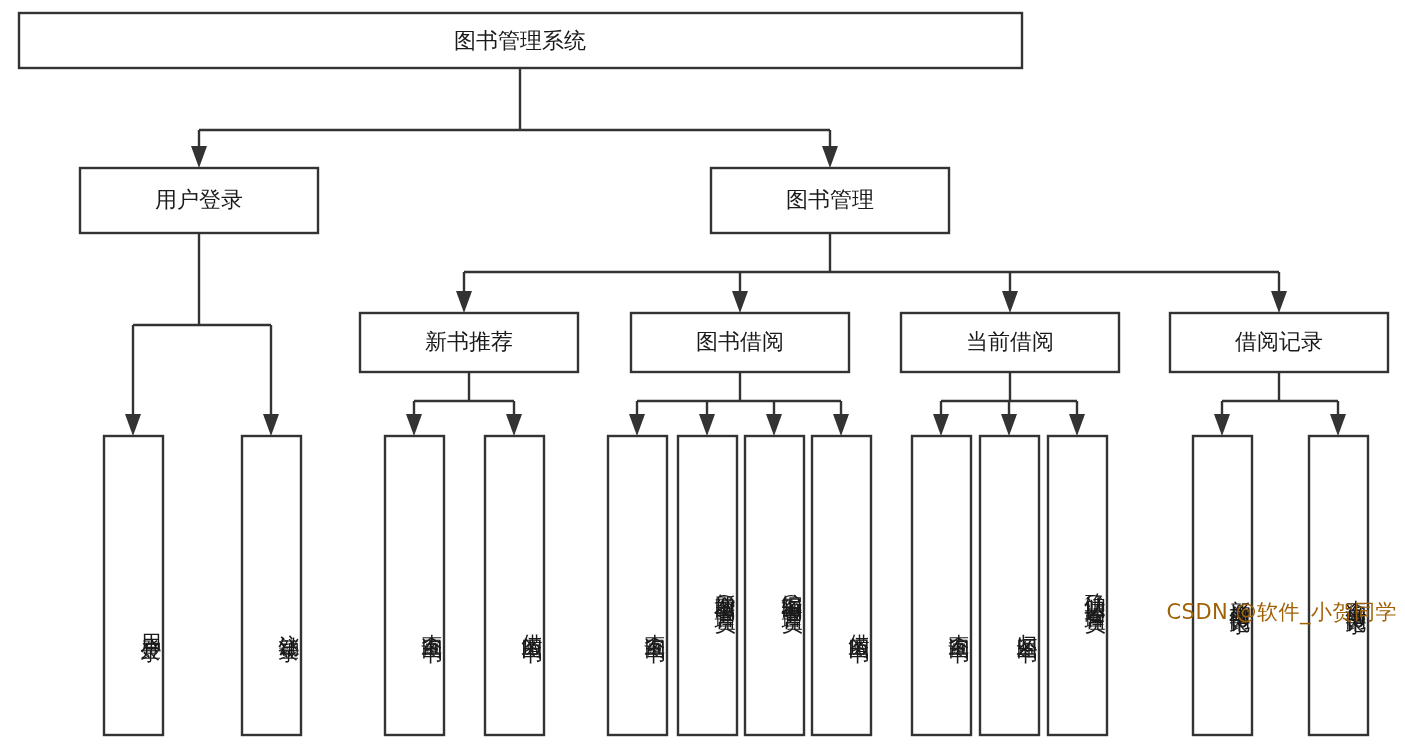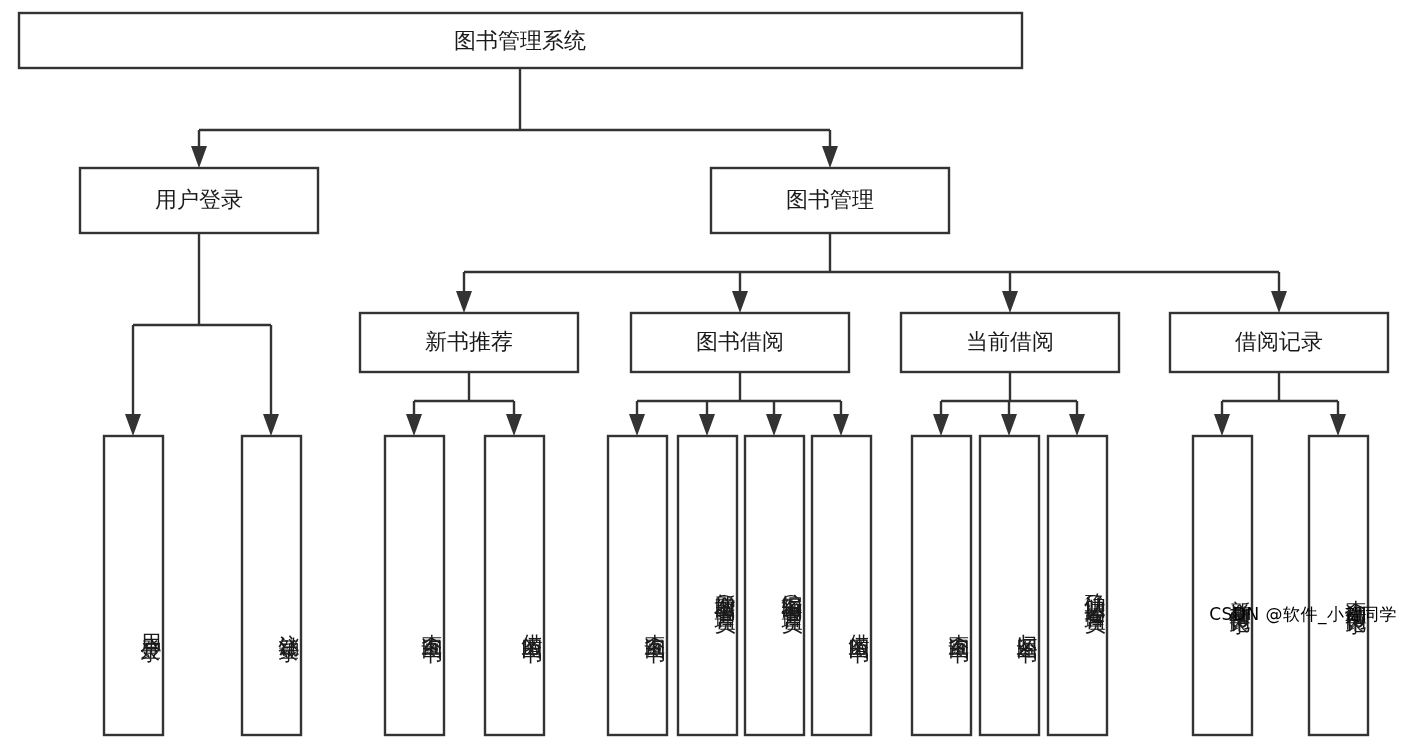--- a/index.html
+++ b/index.html
@@ -65,22 +65,22 @@
     display: flex;
     align-items: flex-start;
     justify-content: center;
     pointer-events: none;
   }
   .watermark {
     position: absolute;
     right: 8px;
     bottom: 6px;
     font-family: "DejaVu Sans", "Liberation Sans", sans-serif;
-    font-size: 17px;
-    color: #000000;
+    font-size: 21px;
+    color: #a16207;
     letter-spacing: 0.5px;
     white-space: nowrap;
     user-select: none;
     text-align: center;
   }
 </style>
 </head>
 <body>
 
 <div id="diagram-root">

